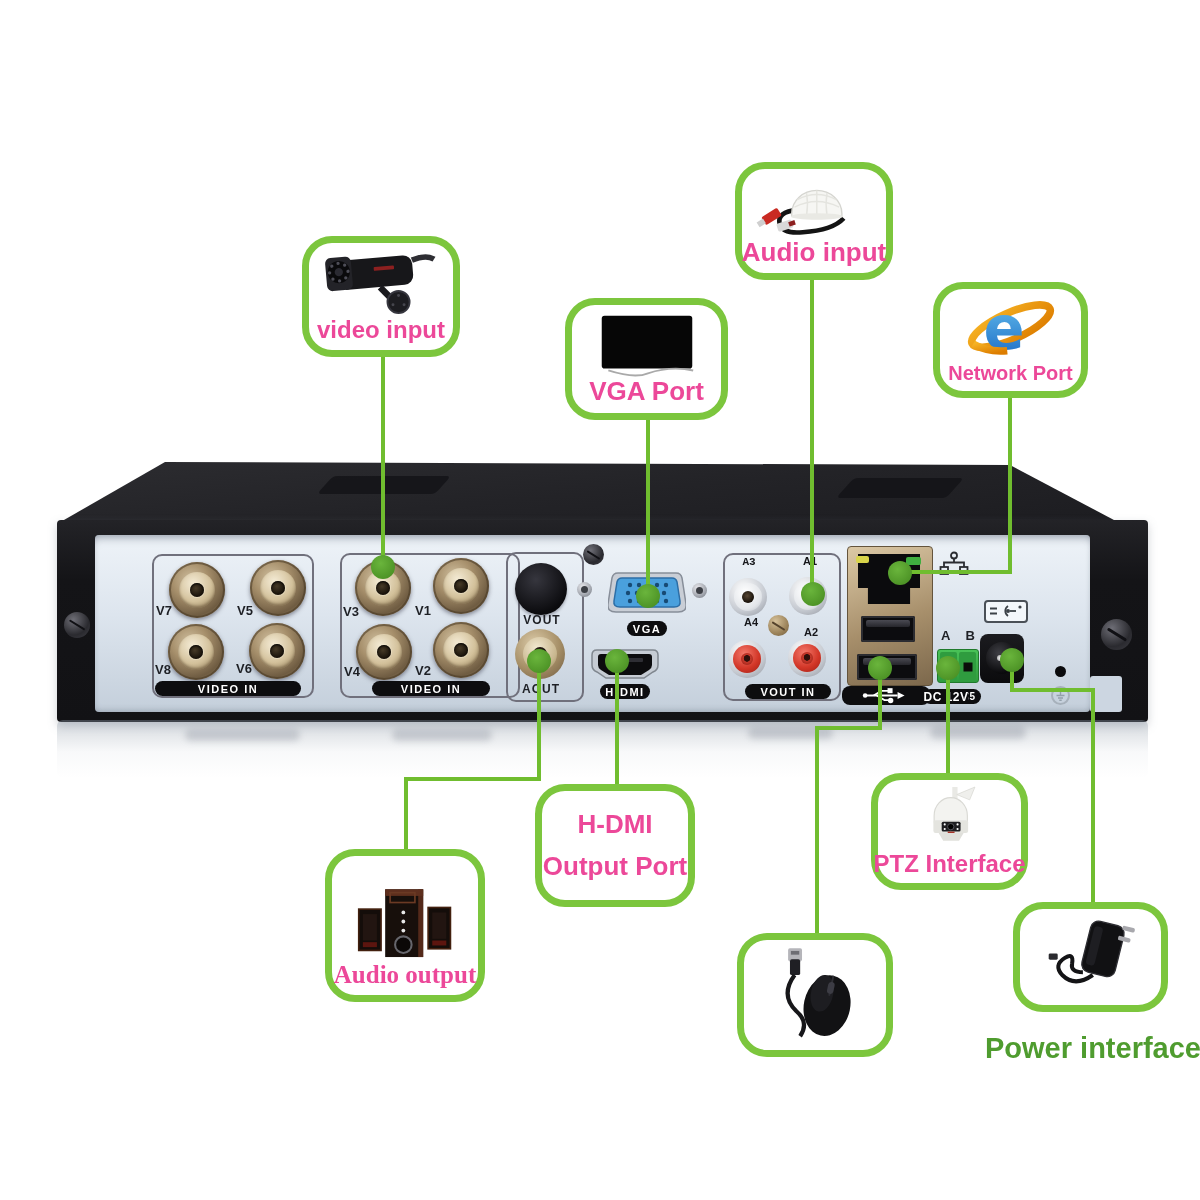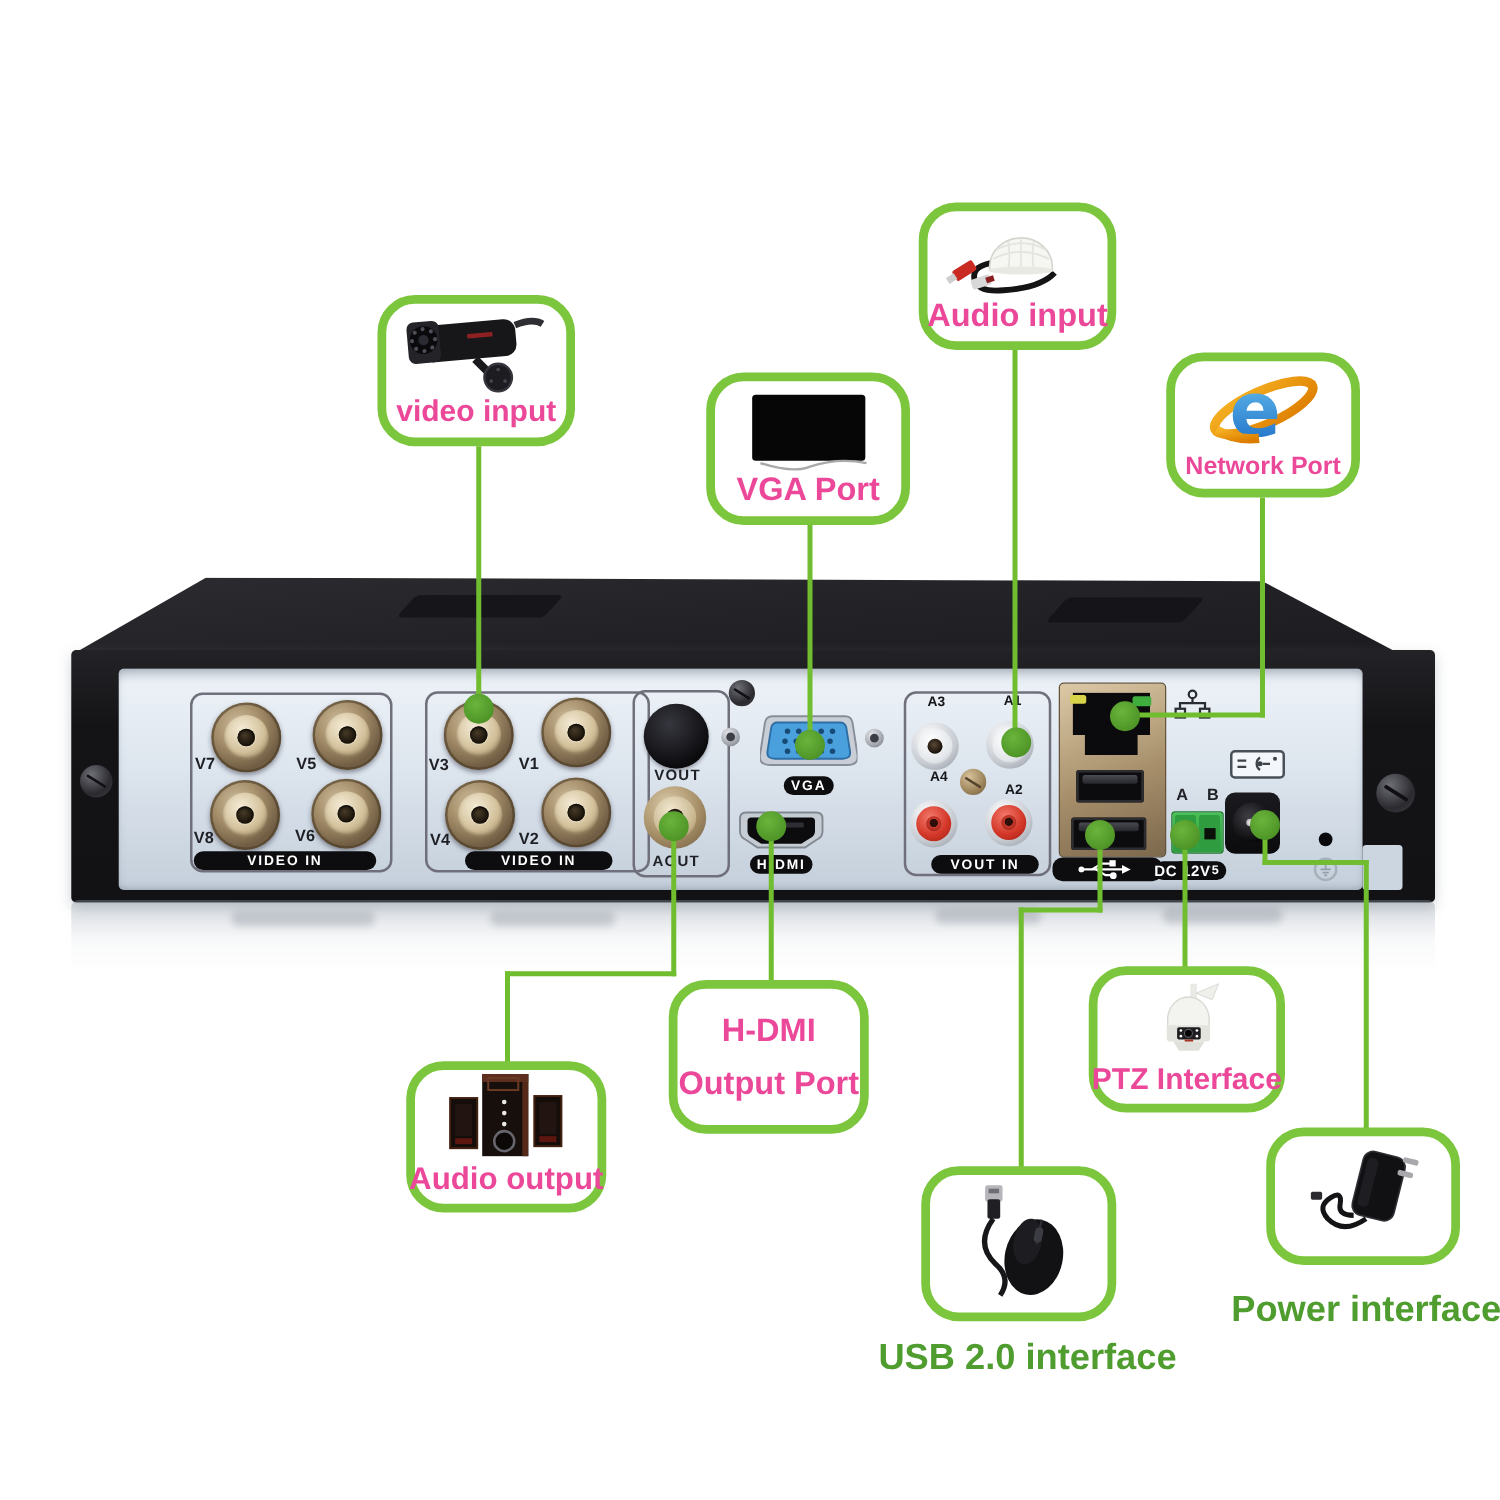--- a/index.html
+++ b/index.html
@@ -179,21 +179,21 @@
   <div class="pill" style="left:627px;top:621px;width:40px;height:15px;">VGA</div>
 
   <svg class="abs" style="left:589px;top:648px;" width="72" height="32" viewBox="0 0 72 32">
     <path d="M8,2 h56 q5,0 5,5 v10 q0,5 -5,7 l-9,6 h-38 l-9,-6 q-5,-2 -5,-7 V7 q0,-5 5,-5 z" fill="#c6ccd4" stroke="#80878f" stroke-width="1.5"></path>
     <path d="M12,6 h48 q3,0 3,3 v8 q0,3 -3,5 l-8,5 h-32 l-8,-5 q-3,-2 -3,-5 V9 q0,-3 3,-3 z" fill="#0c0c0e"></path>
     <rect x="18" y="10" width="36" height="4" rx="1" fill="#2e2e34"></rect>
   </svg>
   <div class="pill" style="left:600px;top:684px;width:50px;height:15px;">H-DMI</div>
 
   <div class="group" style="left:723px;top:553px;width:114px;height:144px;"></div>
-  <div class="alabel" style="left:738px;top:556px;width:22px;">A3</div>
+  <div class="alabel" style="left:738px;top:556px;width:22px;font-family:Liberation Mono, monospace;">A3</div>
   <div class="alabel" style="left:799px;top:555px;width:22px;">A1</div>
   <div class="rca white" style="left:729px;top:578px;"></div>
   <div class="rca white" style="left:789px;top:577px;"></div>
   <div class="screw tan" style="left:768px;top:615px;width:21px;height:21px;"></div>
   <div class="alabel" style="left:740px;top:616px;width:22px;">A4</div>
   <div class="alabel" style="left:800px;top:616px;width:22px;margin-top:10px;">A2</div>
   <div class="rca red" style="left:728px;top:640px;"></div>
   <div class="rca red" style="left:788px;top:639px;"></div>
   <div class="pill" style="left:745px;top:684px;width:86px;height:15px;">VOUT IN</div>
 
@@ -346,21 +346,21 @@
             <stop offset="1" stop-color="#dd7d00"></stop>
           </linearGradient>
       </defs>
       <ellipse cx="50" cy="37" rx="45" ry="14" fill="none" stroke="url(#og1)" stroke-width="8" transform="rotate(-24 50 37)"></ellipse>
       <text x="21" y="61" font-family="DejaVu Sans, sans-serif" font-weight="bold" font-size="64" fill="url(#bg1)">e</text>
       <path d="M10,56 q16,9 36,7" stroke="url(#og1)" stroke-width="8" fill="none"></path>
     </svg>
     <div class="clabel" style="font-size:20px;padding-bottom:7px;">Network Port</div>
   </div>
 
-  <div class="callout" style="left:325px;top:849px;width:160px;height:121px;">
+  <div class="callout" style="left:325px;top:849px;width:160px;height:153px;font-family:Liberation Serif, serif;">
     <svg width="114" height="76" viewBox="0 0 116 92">
       <rect x="2" y="28" width="27" height="50" fill="#140d0a" stroke="#42200f" stroke-width="2"></rect>
       <rect x="7" y="34" width="17" height="32" fill="#221511"></rect>
       <rect x="7" y="68" width="17" height="6" fill="#5c150f"></rect>
       <rect x="86" y="26" width="27" height="50" fill="#140d0a" stroke="#42200f" stroke-width="2"></rect>
       <rect x="91" y="32" width="17" height="32" fill="#221511"></rect>
       <rect x="91" y="66" width="17" height="6" fill="#5c150f"></rect>
       <rect x="34" y="4" width="46" height="82" fill="#170f0b"></rect>
       <rect x="74" y="4" width="6" height="82" fill="#54291a"></rect>
       <rect x="34" y="4" width="46" height="8" fill="#5e2f1e"></rect>
@@ -405,21 +405,20 @@
       <rect x="28" y="14" width="11" height="17" rx="2" fill="#1f1f24"></rect>
       <path d="M33,31 q-16,22 2,39 q14,12 4,27" stroke="#17171a" stroke-width="4.5" fill="none"></path>
       <g transform="rotate(12 68 64)">
         <ellipse cx="68" cy="64" rx="25" ry="33" fill="#121214"></ellipse>
         <ellipse cx="60" cy="52" rx="12" ry="20" fill="#1d1d21"></ellipse>
         <path d="M68,31 v22" stroke="#2e2e34" stroke-width="2"></path>
         <rect x="64.5" y="38" width="7" height="13" rx="3.5" fill="#3c3c44"></rect>
       </g>
     </svg>
   </div>
-  <div class="bigtext" style="left:702px;top:1070px;width:240px;">USB 2.0 interface</div>
 
   <div class="callout" style="left:1013px;top:902px;width:155px;height:110px;justify-content:center;">
     <svg width="90" height="84" viewBox="0 0 100 92">
       <g transform="rotate(14 63 38)">
         <rect x="44" y="8" width="38" height="58" rx="9" fill="#111113" stroke="#2e2e33" stroke-width="1.5"></rect>
         <rect x="48" y="14" width="10" height="44" rx="4" fill="#1e1e22"></rect>
       </g>
       <g transform="rotate(14 89 18)" fill="#a8a8ad">
         <rect x="84" y="12" width="14" height="5" rx="2"></rect>
         <rect x="82" y="24" width="14" height="5" rx="2"></rect>

